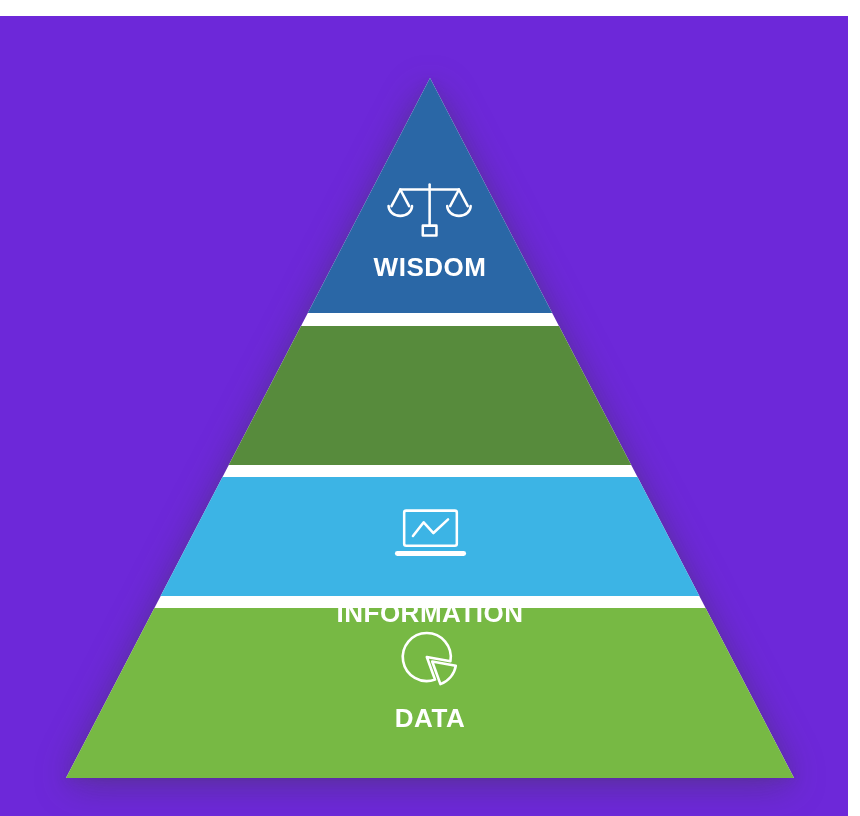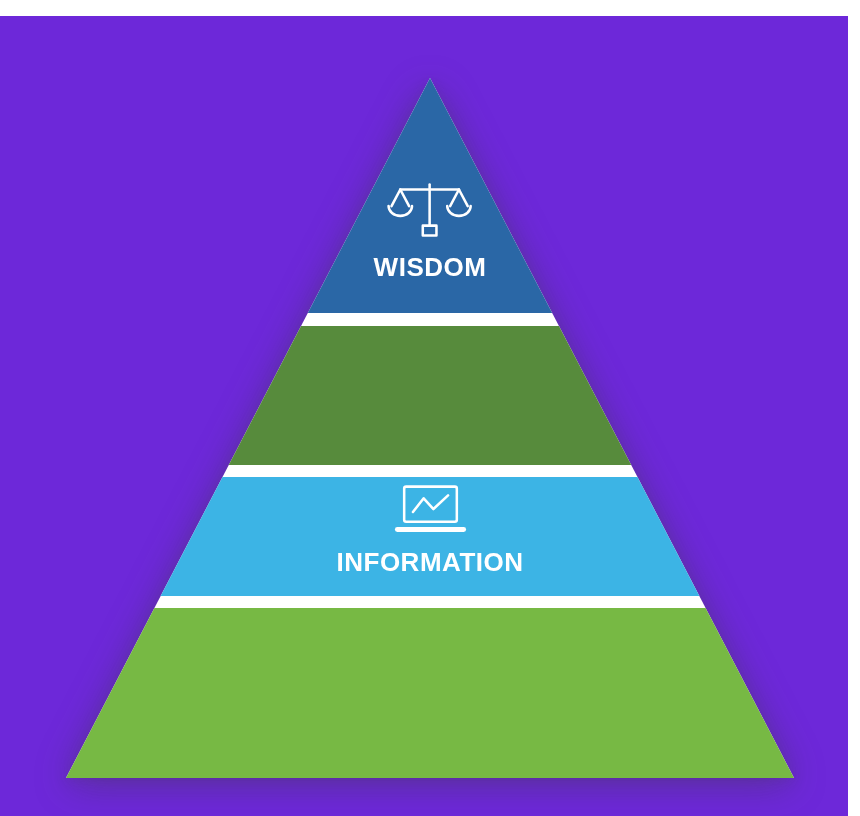--- a/index.html
+++ b/index.html
@@ -25,21 +25,21 @@
   .level {
     position: absolute;
     left: 430px;
     transform: translateX(-50%);
     display: flex;
     flex-direction: column;
     align-items: center;
   }
   .level-wisdom      { top: 163px; }
   .level-knowledge   { top: 324px; }
-  .level-information { top: 468px; }
+  .level-information { top: 492px; gap: 27px; }
   .level-data        { top: 612px; }
 
   .level .label {
     color: #ffffff;
     font-weight: 700;
     font-size: 26px;
     letter-spacing: 0.5px;
     white-space: nowrap;
     line-height: 1;
   }
@@ -92,14 +92,21 @@
 
   <div class="level level-information">
     <svg class="icon" width="78" height="54" viewBox="0 0 80 54" aria-hidden="true">
       <rect x="13" y="2" width="54" height="36" rx="2"></rect>
       <polyline points="22,28 33,14 43,25 58,11"></polyline>
       <path d="M6 46 H74" style="stroke-width:5"></path>
     </svg>
     <div class="label">INFORMATION</div>
   </div>
 
+  <div class="level level-data">
+    <svg class="icon" width="62" height="62" viewBox="0 0 62 62" aria-hidden="true">
+      <path d="M51.6 33.2 A24 24 0 1 0 36.2 51.6 L28 29 Z"></path>
+      <path d="M33.4 33.5 L57 37.7 A24 24 0 0 1 41.6 56.1 Z"></path>
+    </svg>
+    <div class="label">DATA</div>
+  </div>
 
 </div>
 
 </body></html>

